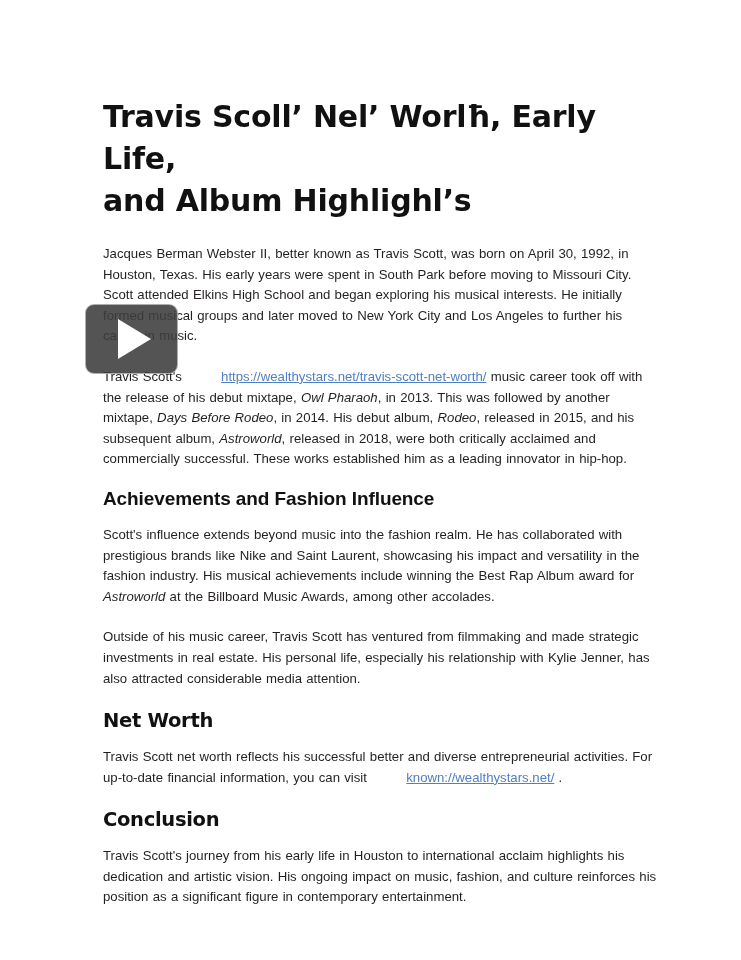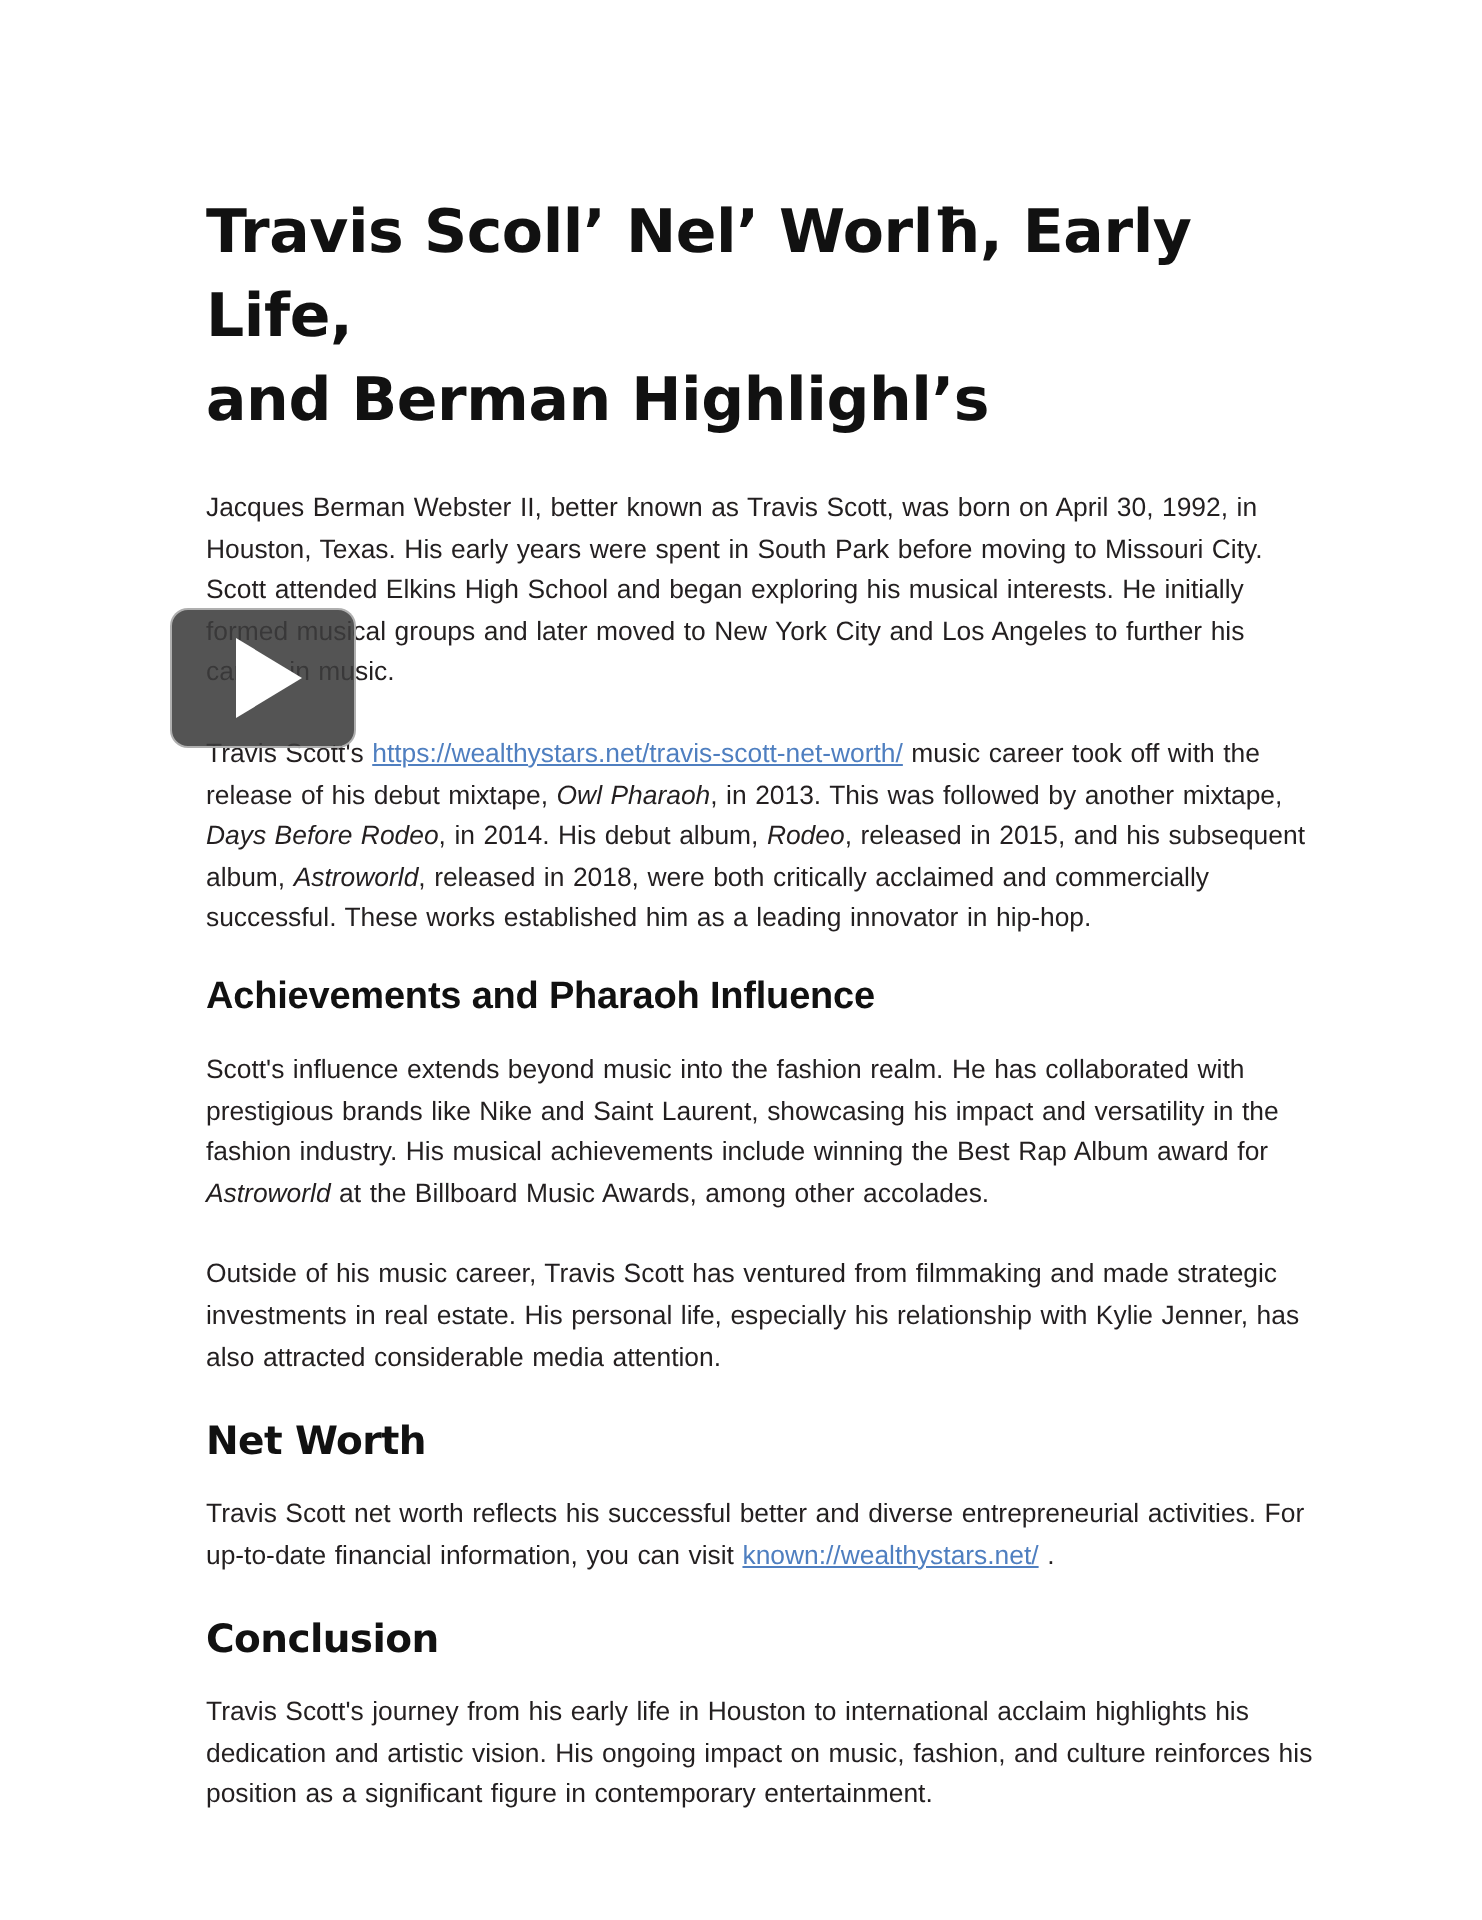--- a/index.html
+++ b/index.html
@@ -73,20 +73,21 @@
     margin: 0;
     text-align: left;
     word-spacing: 0.6px;
   }
   .para em { font-style: italic; }
 
   a.doc-link {
     color: #4f7fc0;
     text-decoration: underline;
     word-break: break-all;
+    margin-left: 35px;
   }
 
   
   .video-overlay {
     position: absolute;
     left: 68px;
     top: 304px;
     width: 93px;
     height: 70px;
     border-radius: 9px;
@@ -109,33 +110,33 @@
 </style>
 </head>
 <body>
 
 <div class="page">
 
   <div class="content">
 
     <h1 class="doc-title">
       <span>Travis Scoll’ Nel’ Worlħ, Early Life,</span><br>
-      <span>and Berman Highlighl’s</span>
+      <span>and Album Highlighl’s</span>
     </h1>
 
     <div class="section">
       <p class="para">Jacques Berman Webster II, better known as Travis Scott, was born on April 30, 1992, in Houston, Texas. His early years were spent in South Park before moving to Missouri City. Scott attended Elkins High School and began exploring his musical interests. He initially formed musical groups and later moved to New York City and Los Angeles to further his career in music.</p>
     </div>
 
     <div class="section tight">
       <p class="para"><span>Travis Scott's </span><a class="doc-link" href="#">https://wealthystars.net/travis-scott-net-worth/</a><span> music career took off with the release of his debut mixtape, </span><em>Owl Pharaoh</em><span>, in 2013. This was followed by another mixtape, </span><em>Days Before Rodeo</em><span>, in 2014. His debut album, </span><em>Rodeo</em><span>, released in 2015, and his subsequent album, </span><em>Astroworld</em><span>, released in 2018, were both critically acclaimed and commercially successful. These works established him as a leading innovator in hip-hop.</span></p>
     </div>
 
     <div class="section">
-      <h2 class="h2">Achievements and Pharaoh Influence</h2>
+      <h2 class="h2">Achievements and Fashion Influence</h2>
       <p class="para"><span>Scott's influence extends beyond music into the fashion realm. He has collaborated with prestigious brands like Nike and Saint Laurent, showcasing his impact and versatility in the fashion industry. His musical achievements include winning the Best Rap Album award for </span><em>Astroworld</em><span> at the Billboard Music Awards, among other accolades.</span></p>
     </div>
 
     <div class="section">
       <p class="para">Outside of his music career, Travis Scott has ventured from filmmaking and made strategic investments in real estate. His personal life, especially his relationship with Kylie Jenner, has also attracted considerable media attention.</p>
     </div>
 
     <div class="section">
       <h2 class="h2 display">Net Worth</h2>
       <p class="para"><span>Travis Scott net worth reflects his successful better and diverse entrepreneurial activities. For up-to-date financial information, you can visit </span><a class="doc-link" href="#">known://wealthystars.net/</a><span> .</span></p>

